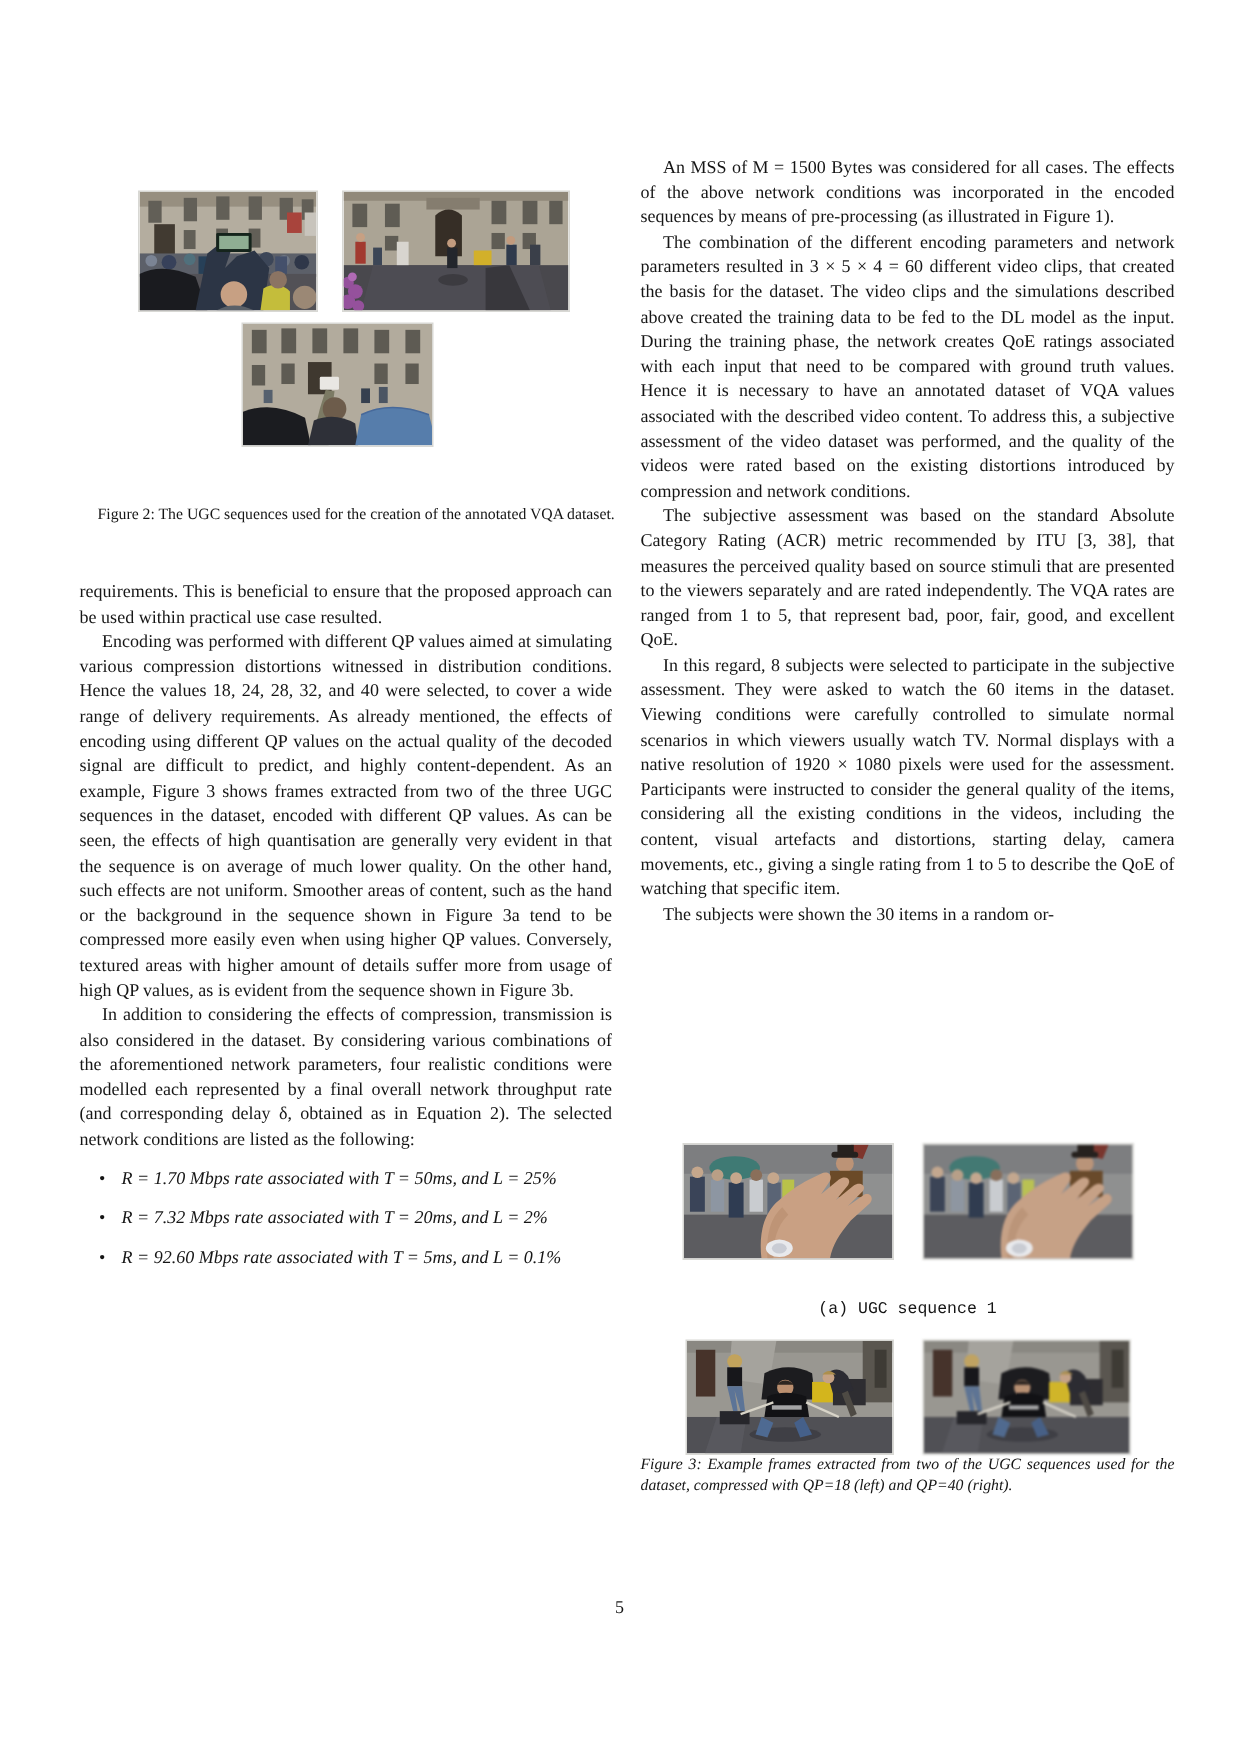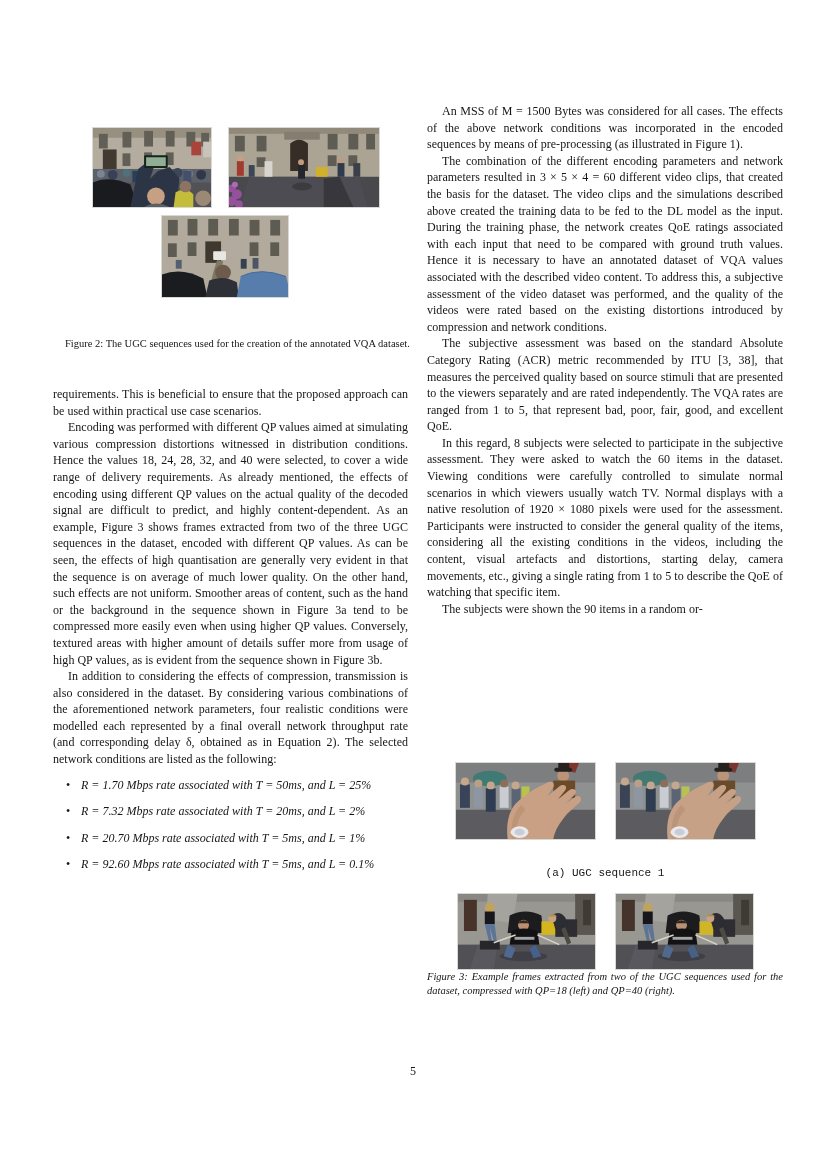--- a/index.html
+++ b/index.html
@@ -248,37 +248,36 @@
     </div>
     <div class="photo" style="left:108px;top:88px;width:128px;height:83px;">
       <svg viewBox="0 0 128 83" preserveAspectRatio="none">
           <use href="#ph-street3"></use>
         </svg>
     </div>
   </div>
   <div id="fig2-caption">Figure 2: The UGC sequences used for the creation of the annotated VQA dataset.</div>
 
   <div id="left-text" class="col-text">
-    <p class="noindent">requirements. This is beneficial to ensure that the proposed approach can be used within practical use case scenarios.</p>
+    <p class="noindent">requirements. This is beneficial to ensure that the proposed approach can be used within practical use case resulted.</p>
     <p>Encoding was performed with different QP values aimed at simulating various compression distortions witnessed in distribution conditions. Hence the values 18, 24, 28, 32, and 40 were selected, to cover a wide range of delivery requirements. As already mentioned, the effects of encoding using different QP values on the actual quality of the decoded signal are difficult to predict, and highly content-dependent. As an example, Figure 3 shows frames extracted from two of the three UGC sequences in the dataset, encoded with different QP values. As can be seen, the effects of high quantisation are generally very evident in that the sequence is on average of much lower quality. On the other hand, such effects are not uniform. Smoother areas of content, such as the hand or the background in the sequence shown in Figure 3a tend to be compressed more easily even when using higher QP values. Conversely, textured areas with higher amount of details suffer more from usage of high QP values, as is evident from the sequence shown in Figure 3b.</p>
     <p>In addition to considering the effects of compression, transmission is also considered in the dataset. By considering various combinations of the aforementioned network parameters, four realistic conditions were modelled each represented by a final overall network throughput rate (and corresponding delay δ, obtained as in Equation 2). The selected network conditions are listed as the following:</p>
     <div class="bullets">
       <div class="bullet-item">R = 1.70 Mbps rate associated with T = 50ms, and L = 25%</div>
       <div class="bullet-item">R = 7.32 Mbps rate associated with T = 20ms, and L = 2%</div>
-      <div class="bullet-item">R = 20.70 Mbps rate associated with T = 5ms, and L = 1%</div>
       <div class="bullet-item">R = 92.60 Mbps rate associated with T = 5ms, and L = 0.1%</div>
     </div>
   </div>
 
   <div id="right-text" class="col-text">
     <p>An MSS of M = 1500 Bytes was considered for all cases. The effects of the above network conditions was incorporated in the encoded sequences by means of pre-processing (as illustrated in Figure 1).</p>
     <p>The combination of the different encoding parameters and network parameters resulted in 3 × 5 × 4 = 60 different video clips, that created the basis for the dataset. The video clips and the simulations described above created the training data to be fed to the DL model as the input. During the training phase, the network creates QoE ratings associated with each input that need to be compared with ground truth values. Hence it is necessary to have an annotated dataset of VQA values associated with the described video content. To address this, a subjective assessment of the video dataset was performed, and the quality of the videos were rated based on the existing distortions introduced by compression and network conditions.</p>
     <p>The subjective assessment was based on the standard Absolute Category Rating (ACR) metric recommended by ITU [3, 38], that measures the perceived quality based on source stimuli that are presented to the viewers separately and are rated independently. The VQA rates are ranged from 1 to 5, that represent bad, poor, fair, good, and excellent QoE.</p>
     <p>In this regard, 8 subjects were selected to participate in the subjective assessment. They were asked to watch the 60 items in the dataset. Viewing conditions were carefully controlled to simulate normal scenarios in which viewers usually watch TV. Normal displays with a native resolution of 1920 × 1080 pixels were used for the assessment. Participants were instructed to consider the general quality of the items, considering all the existing conditions in the videos, including the content, visual artefacts and distortions, starting delay, camera movements, etc., giving a single rating from 1 to 5 to describe the QoE of watching that specific item.</p>
-    <p>The subjects were shown the 90 items in a random or-</p>
+    <p>The subjects were shown the 30 items in a random or-</p>
   </div>
 
   <div id="fig3">
     <div class="fig3-row">
       <div class="photo ph-a">
         <svg viewBox="0 0 140 78" preserveAspectRatio="none">
             <use href="#ph-hand"></use>
           </svg>
       </div>
       <div class="photo ph-a blurry">

